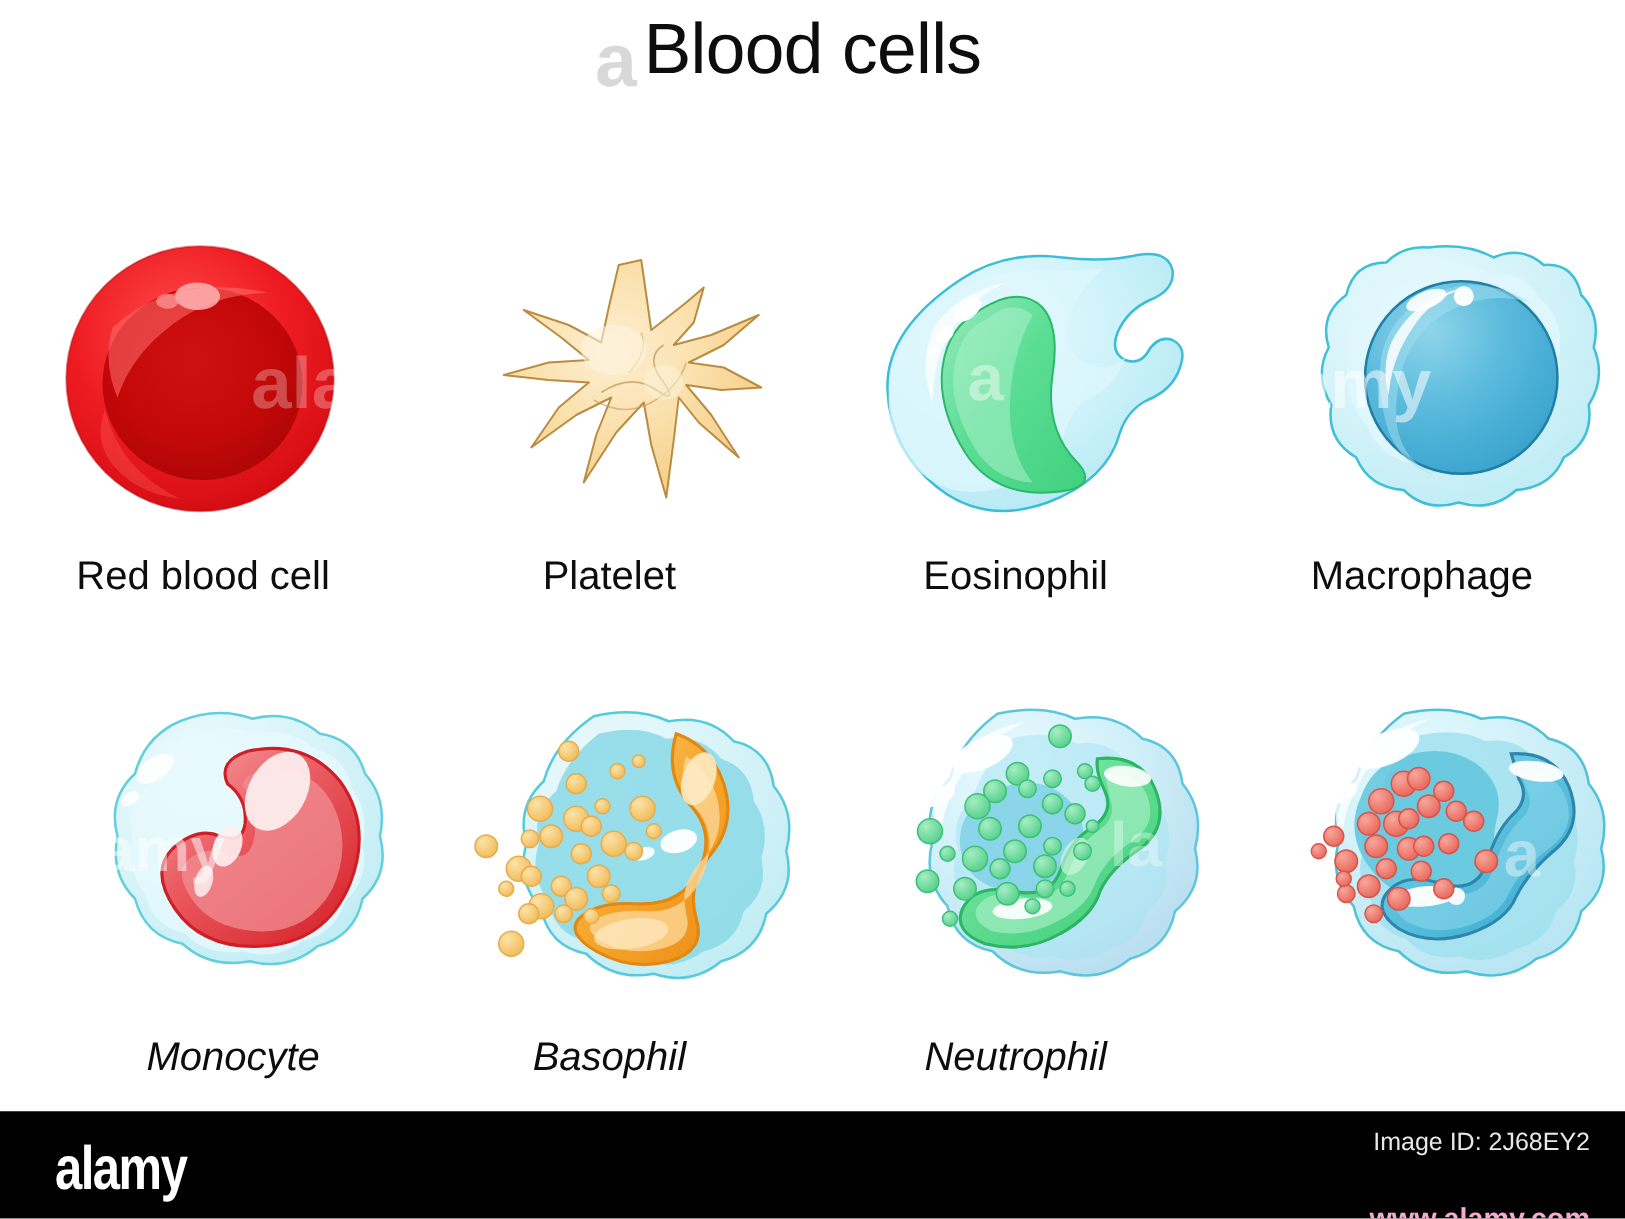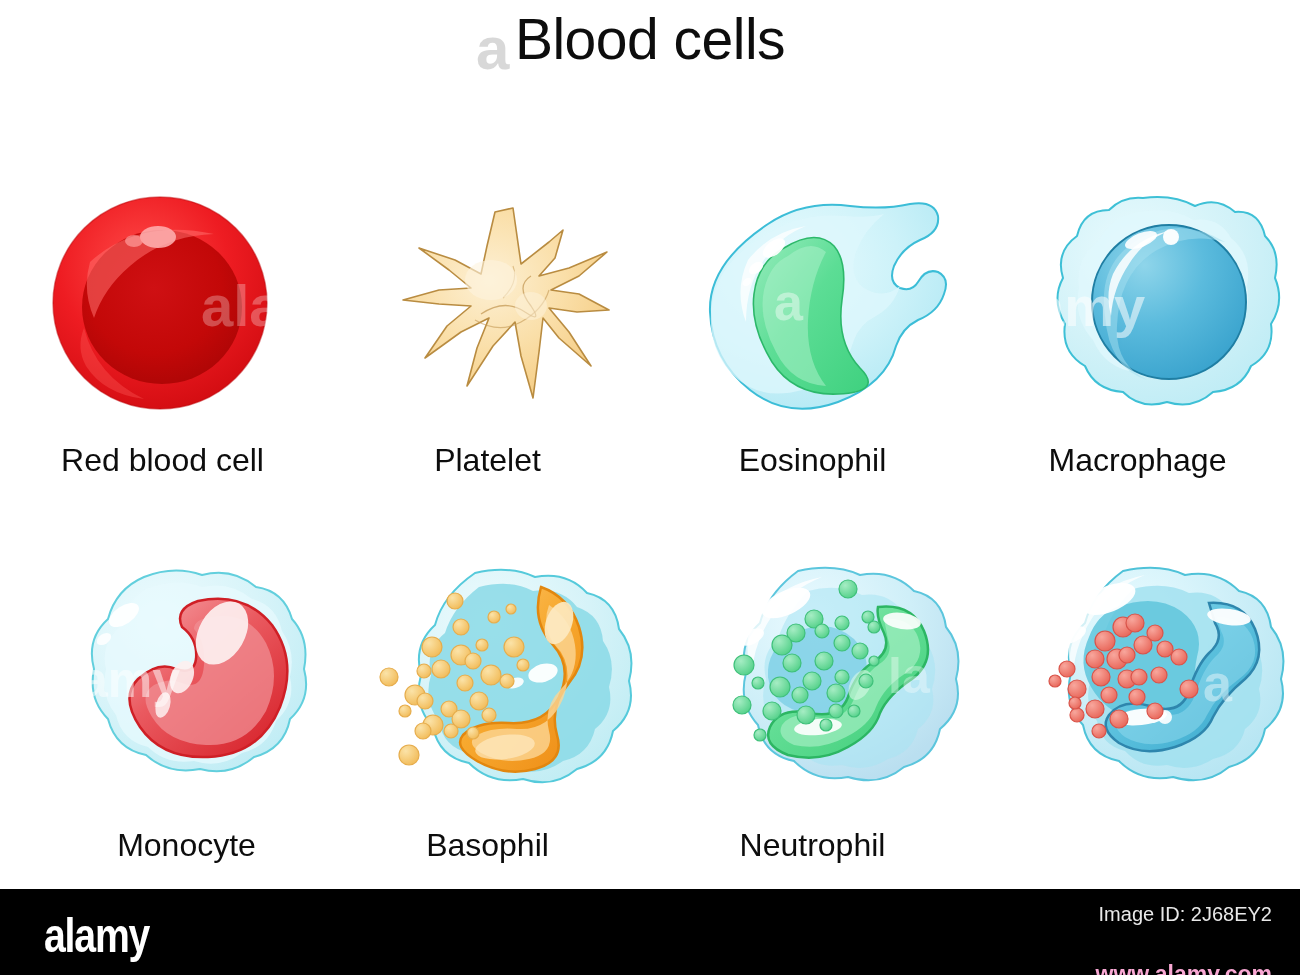--- a/index.html
+++ b/index.html
@@ -70,21 +70,21 @@
     left: 0;
     width: 325px;
     text-align: center;
     font-size: 32px;
     color: #0d0d0d;
     font-family: "Liberation Sans", sans-serif;
     white-space: nowrap;
   }
   
   .row1 .cell-label { top: 252px; }
-  .row2 .cell-label { top: 262px; }
+  .row2 .cell-label { top: 262px; font-style: italic; }
 
   
   #footer-bar {
     position: absolute;
     left: 0;
     bottom: 0;
     width: 1300px;
     height: 86px;
     background: #000000;
     z-index: 10;

